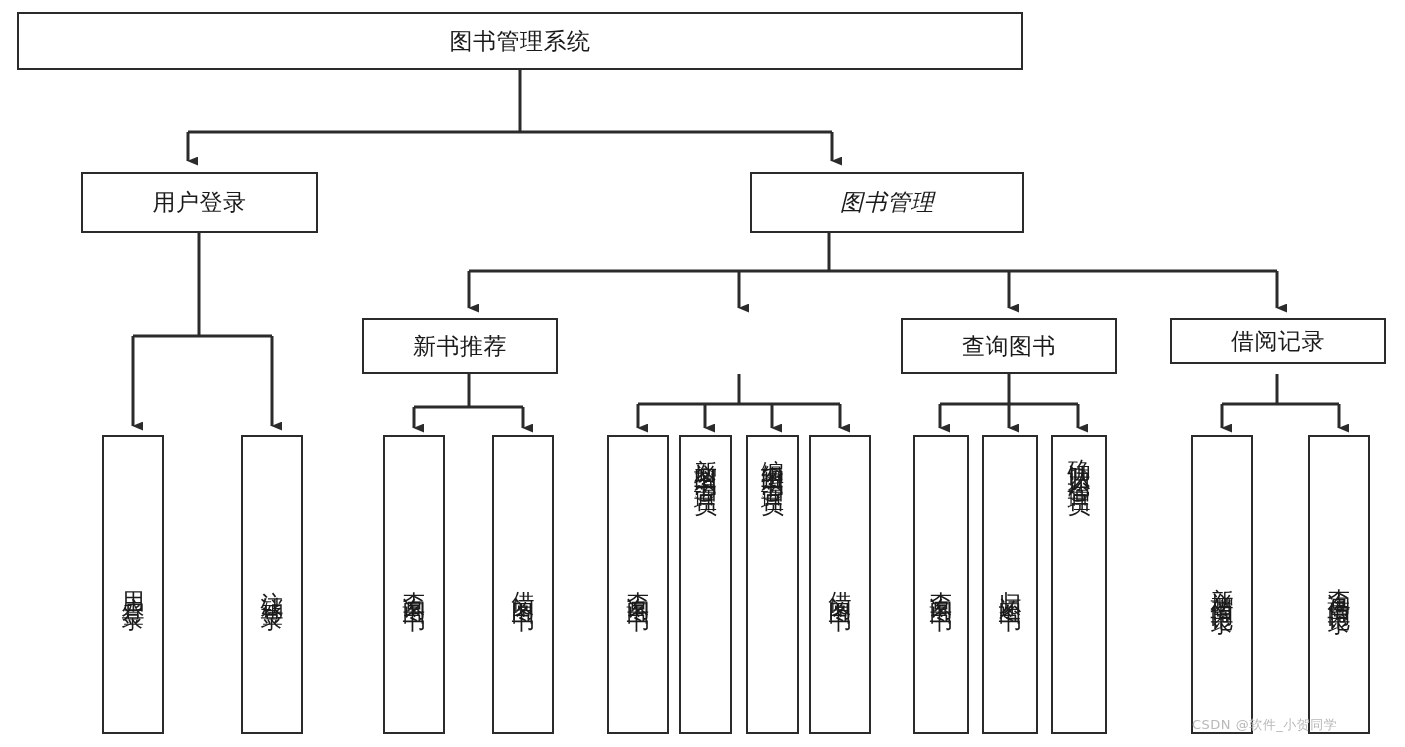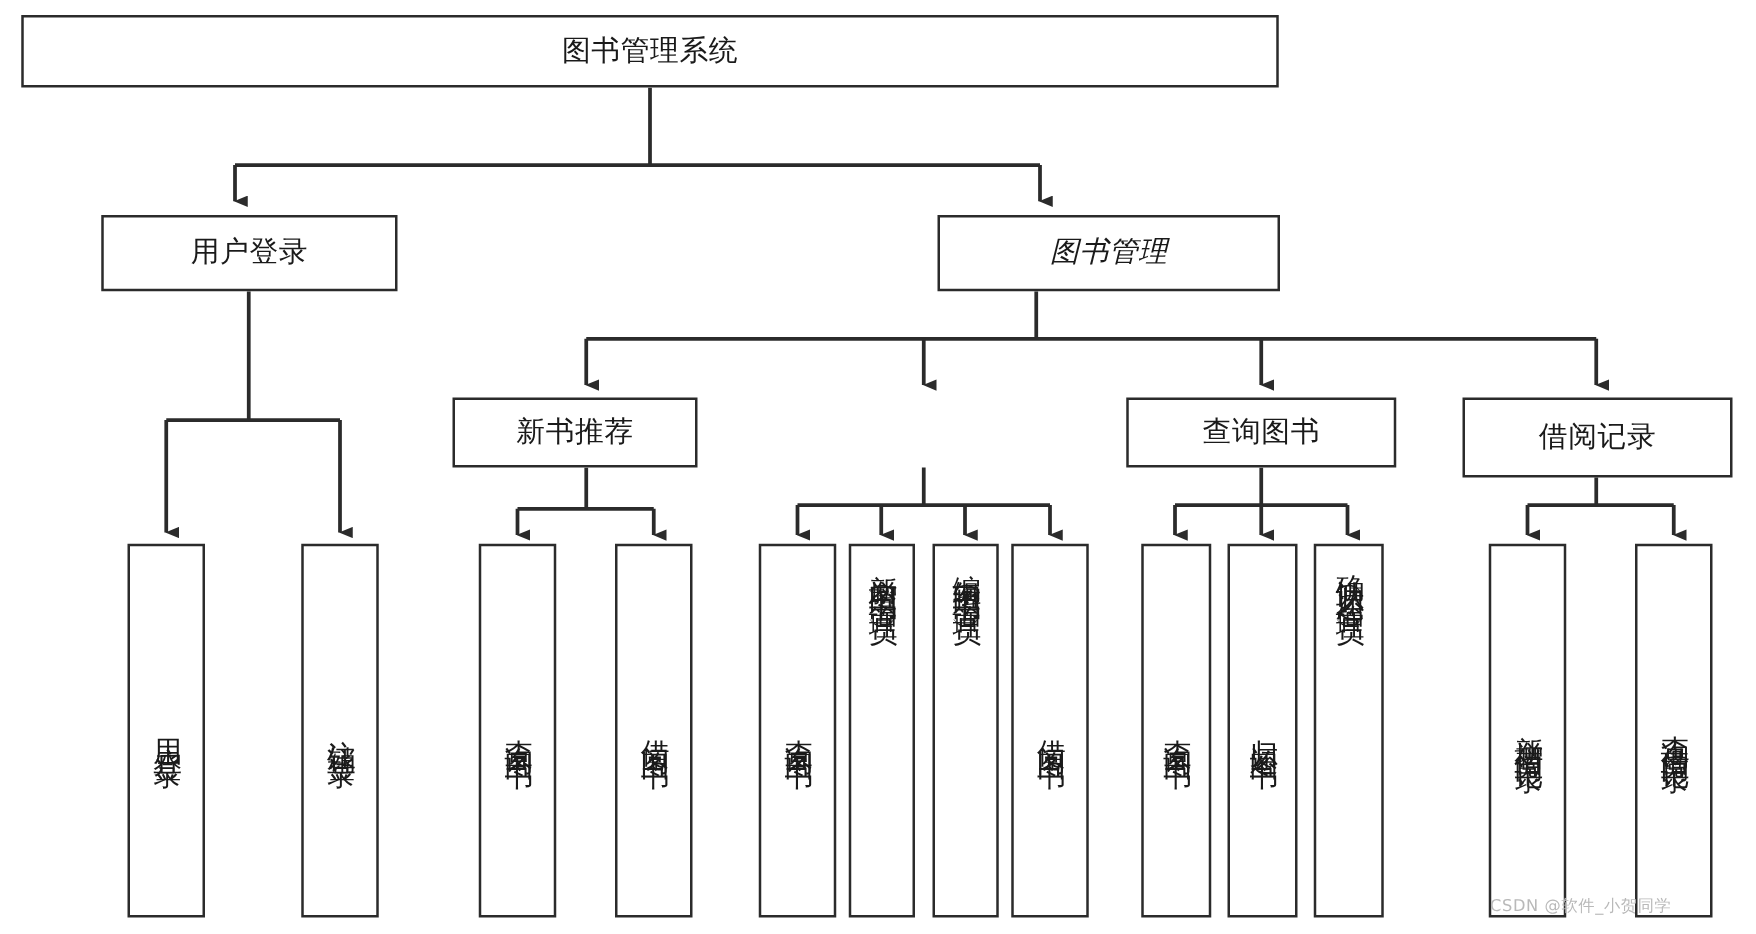--- a/index.html
+++ b/index.html
@@ -143,21 +143,21 @@
 
   <div class="node horiz" style="left:362px; top:318px; width:196px; height:56px;">
     <span class="label">新书推荐</span>
   </div>
 
 
   <div class="node horiz" style="left:901px; top:318px; width:216px; height:56px;">
     <span class="label">查询图书</span>
   </div>
 
-  <div class="node horiz" style="left:1170px; top:318px; width:216px; height:64px;">
+  <div class="node horiz" style="left:1170px; top:318px; width:216px; height:46px;">
     <span class="label">借阅记录</span>
   </div>
 
   <div class="node vert" style="left:102px; top:435px; width:62px; height:299px;">
     <span class="label">用户登录</span>
   </div>
 
   <div class="node vert" style="left:241px; top:435px; width:62px; height:299px;">
     <span class="label">注销登录</span>
   </div>

